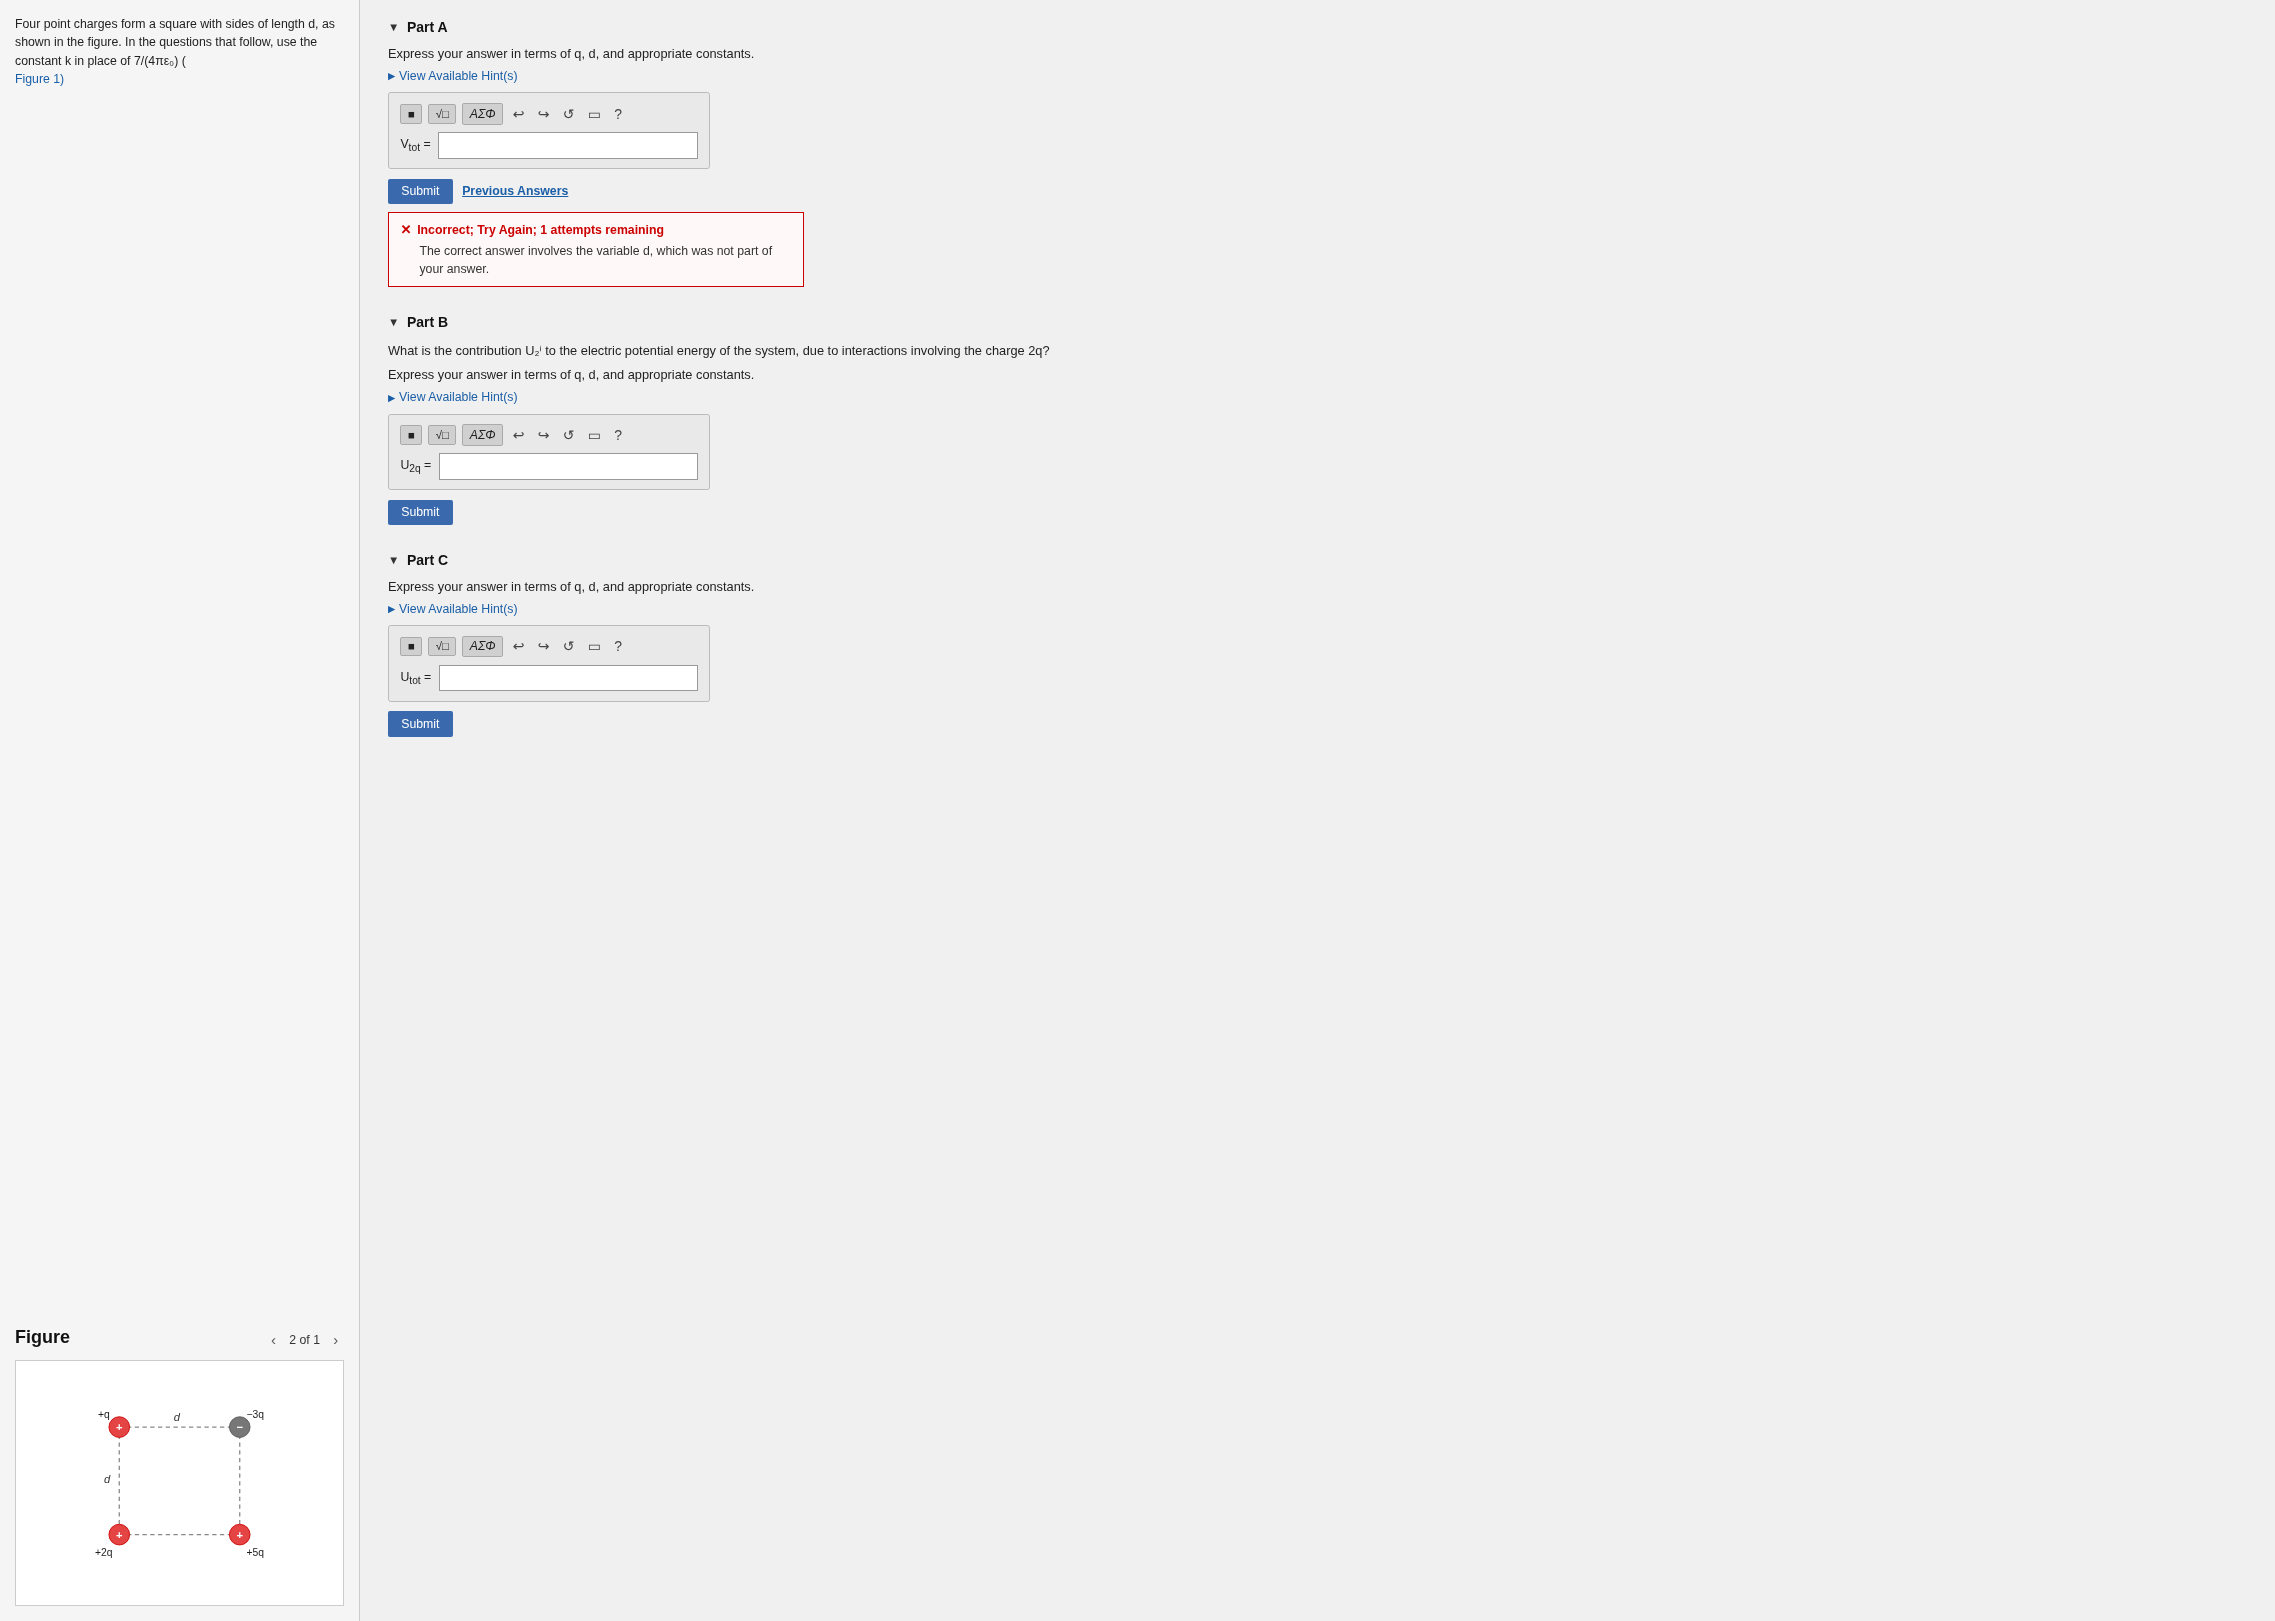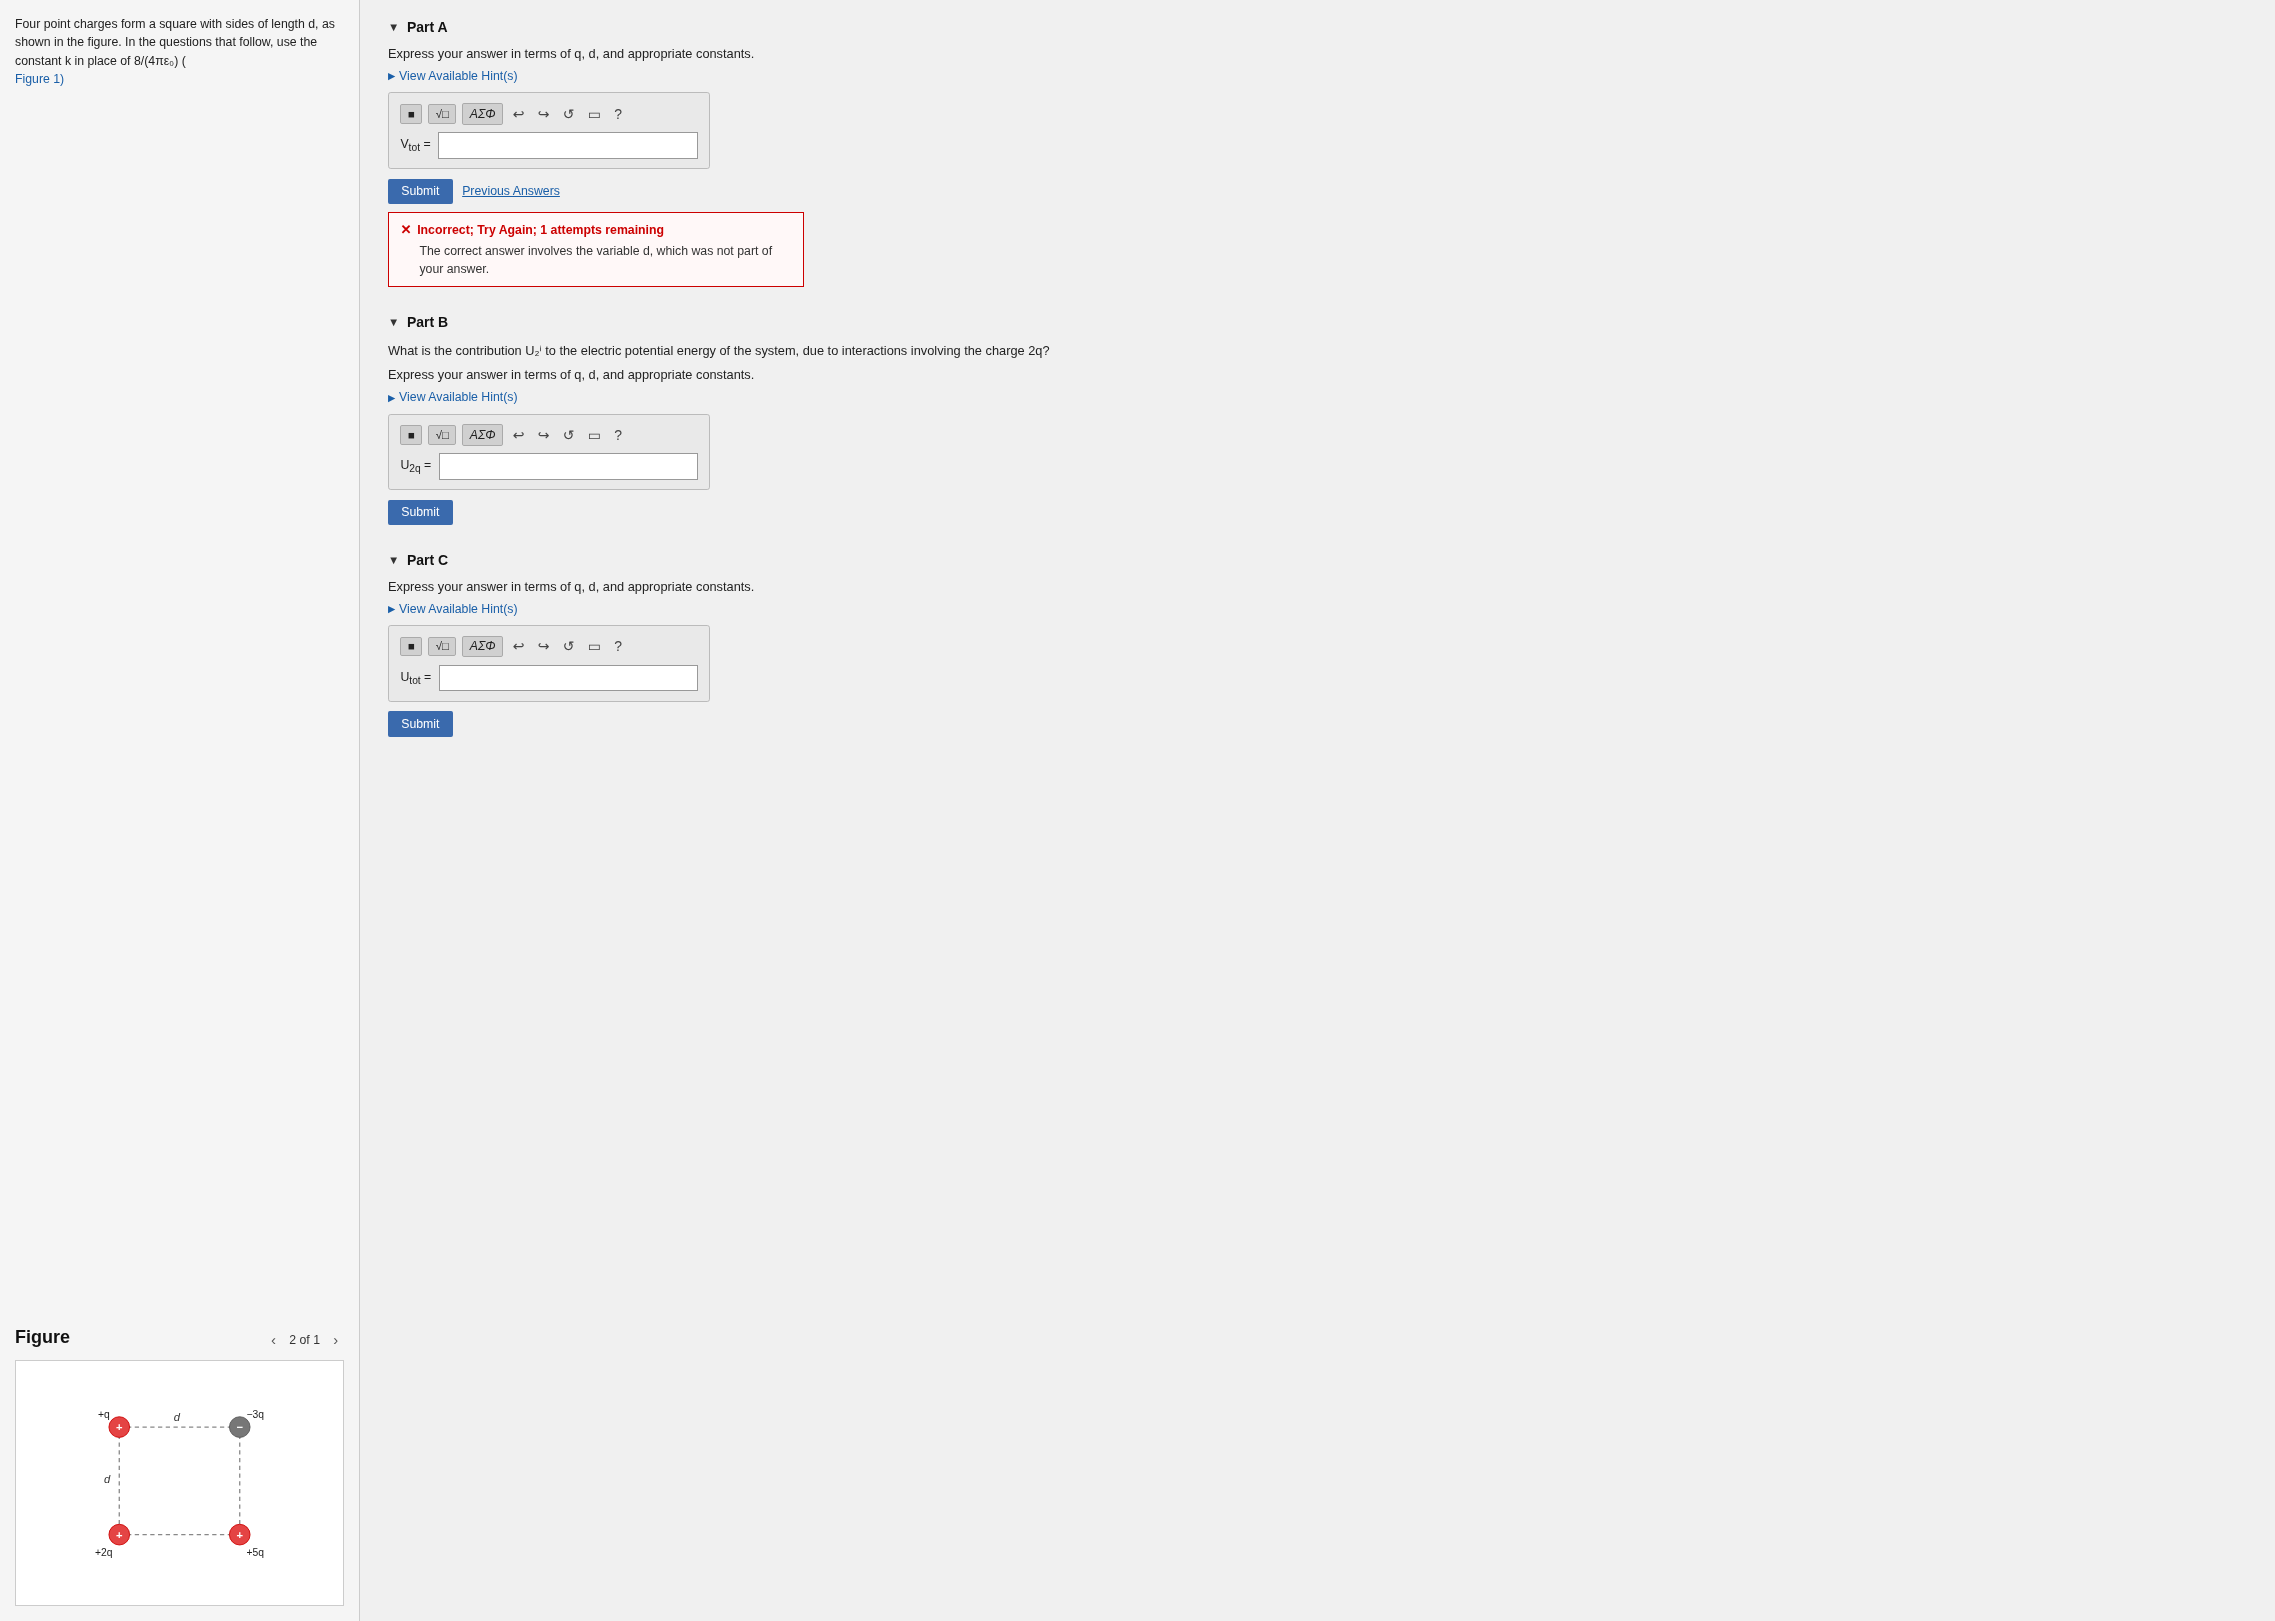--- a/index.html
+++ b/index.html
@@ -185,20 +185,21 @@
       padding: 5.7px 13.2px;
       font-size: 12.3px;
       cursor: pointer;
       border-radius: 1.9px;
     }
     .prev-answers-link {
       color: #1a5fa8;
       font-size: 12.3px;
       cursor: pointer;
       text-decoration: underline;
+      font-weight: bold;
     }
     .error-box {
       border: 0.9px solid #cc0000;
       background: #fff8f8;
       padding: 7.6px 11.4px;
       font-size: 12.3px;
       line-height: 1.5;
       color: #222;
       margin-bottom: 5.7px;
       width: 416px;
@@ -227,21 +228,21 @@
       width: 100%;
       height: 100%;
     }
   </style>
 </head>
 <body>
 
 <div class="left-panel">
   <div class="problem-description">
     <span>Four point charges form a square with sides of length d, as shown in the figure. In the questions that follow, use the constant k in place of</span>
-    <span> <span>8/(4πε₀)</span> (</span>
+    <span> <span>7/(4πε₀)</span> (</span>
     <br>
     <a>Figure 1)</a>
   </div>
 
   <div class="figure-area">
     <div style="display:flex; justify-content:space-between; align-items:center; margin-bottom:3.8px;">
       <span class="figure-label">Figure</span>
       <div class="figure-nav">
         <button class="figure-nav-btn">‹</button>
         <span>2 of 1</span>

